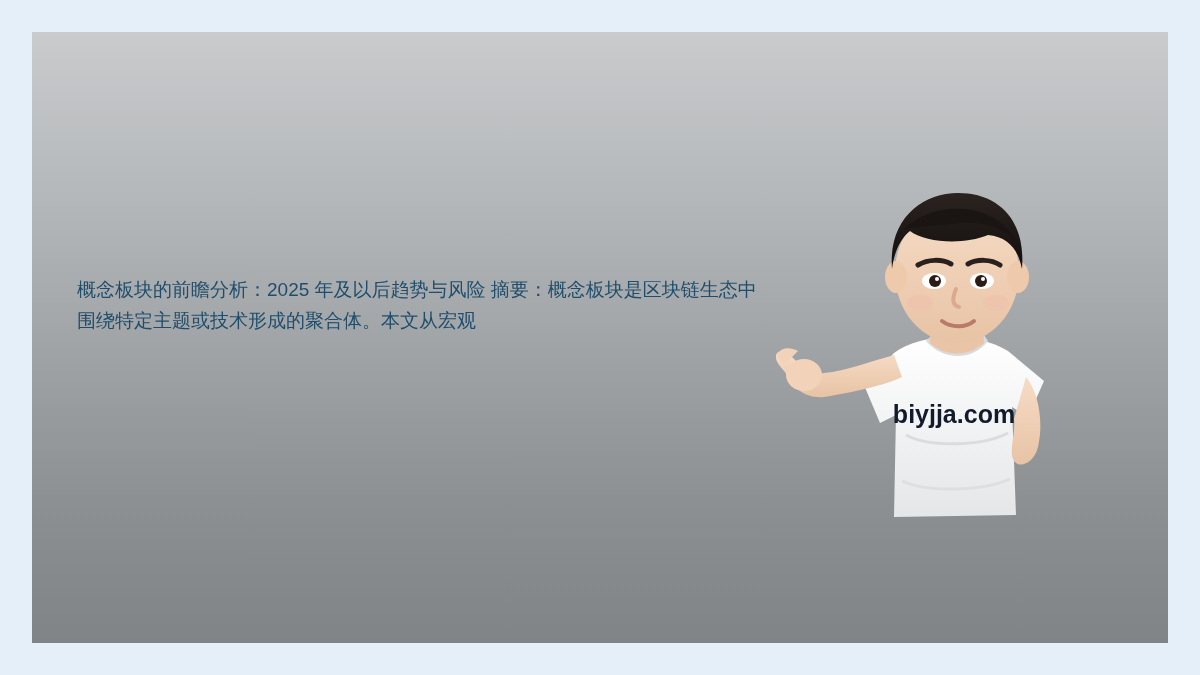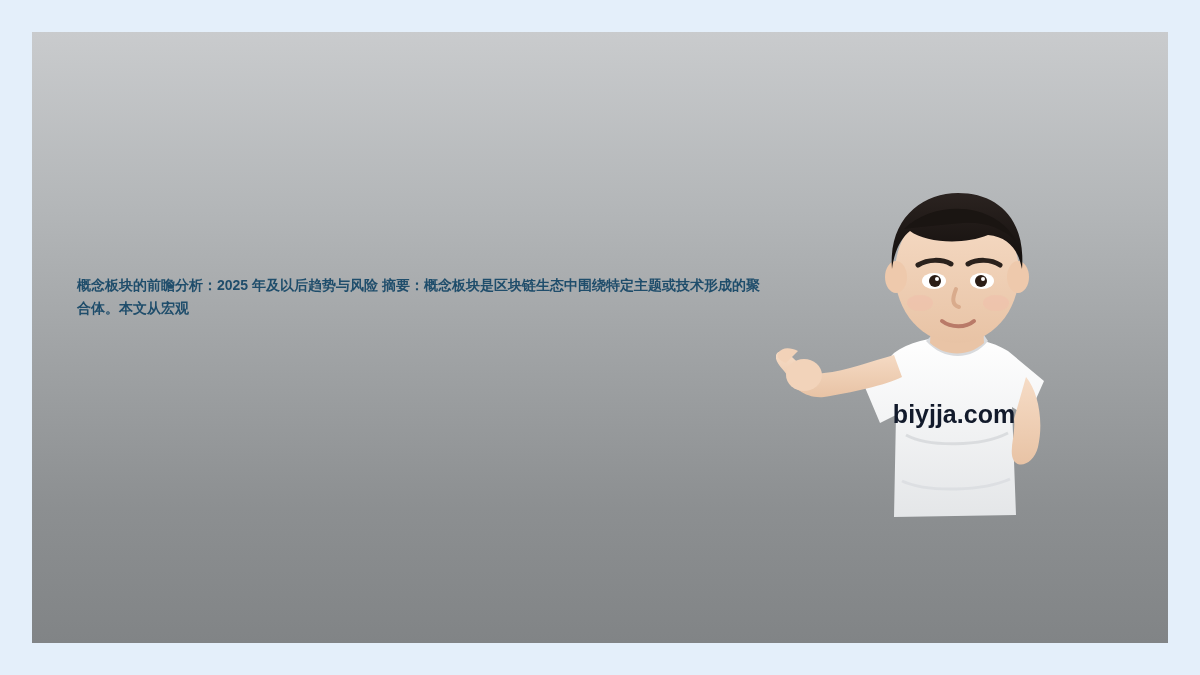--- a/index.html
+++ b/index.html
@@ -41,23 +41,23 @@
     color: #1f4d6b;
     font-size: 40px;
     line-height: 1.28;
     font-weight: bold;
     letter-spacing: 0.3px;
     text-shadow: 0 1px 0 rgba(255,255,255,0.12);
   }
   .slide-subtitle {
     margin: 14px 0 12px 0;
     color: #1f4d6b;
-    font-size: 14px;
+    font-size: 19px;
     line-height: 1.65;
-    font-weight: bold;
+    font-weight: normal;
     max-width: 690px;
   }
   .photo {
     position: absolute;
     right: 62px;
     bottom: 113px;
     width: 330px;
     height: 345px;
   }
   .photo svg {

